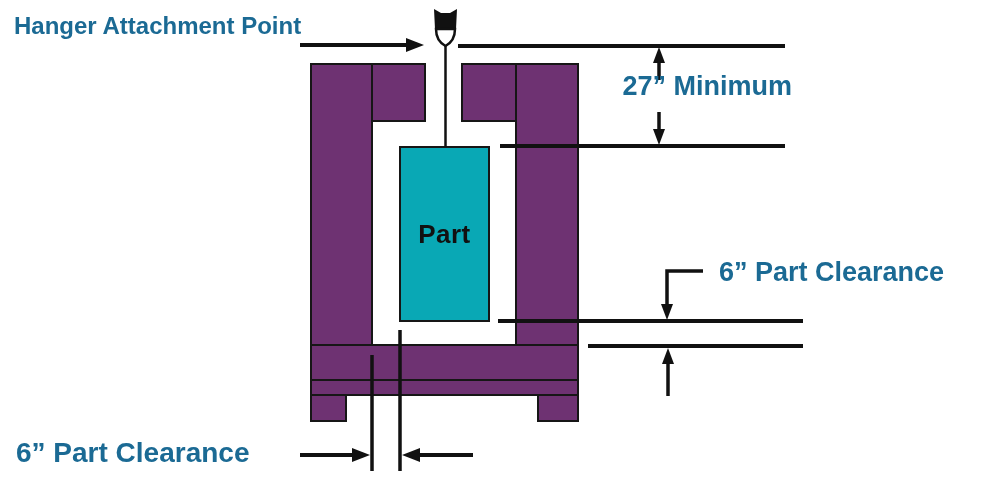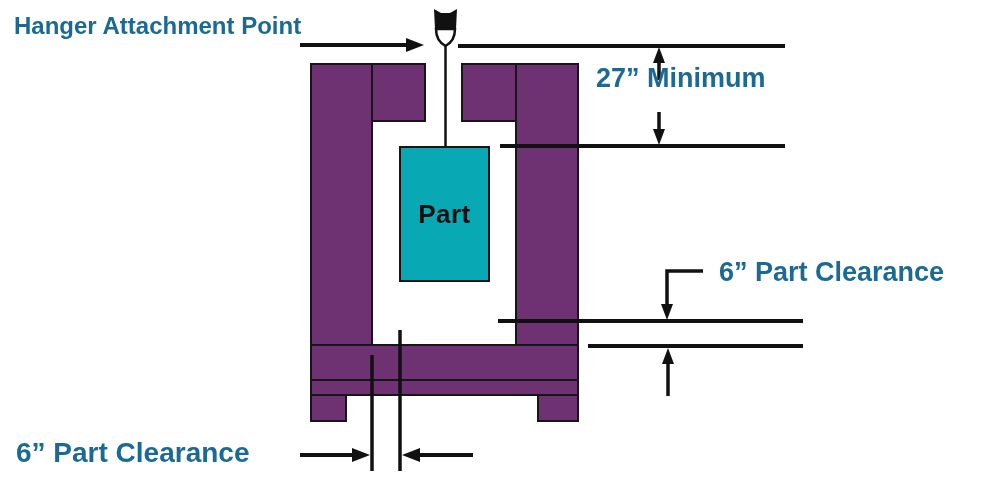--- a/index.html
+++ b/index.html
@@ -28,21 +28,21 @@
   .arm-right  { left: 461px; top: 63px;  width: 56px;  height: 59px;  }
   .col-right  { left: 515px; top: 63px;  width: 64px;  height: 283px; }
   .base-1     { left: 310px; top: 344px; width: 269px; height: 37px;  }
   .base-2     { left: 310px; top: 379px; width: 269px; height: 17px;  }
   .foot-left  { left: 310px; top: 394px; width: 37px;  height: 28px;  }
   .foot-right { left: 537px; top: 394px; width: 42px;  height: 28px;  }
 
   
   .part {
     position: absolute;
-    left: 399px; top: 146px; width: 91px; height: 136px;
+    left: 399px; top: 146px; width: 91px; height: 176px;
     background: var(--part-teal, #09A8B5);
     border: 2px solid #161616;
     box-sizing: border-box;
     display: flex;
     align-items: center;
     justify-content: center;
   }
   .part-label {
     font-weight: bold;
     font-size: 26px;
@@ -58,21 +58,21 @@
   }
 
   
   .lbl {
     position: absolute;
     color: var(--label-blue, #1B6A94);
     font-weight: bold;
     white-space: nowrap;
   }
   .lbl-title      { left: 14px;  top: 8px;   font-size: 24px; line-height: 36px; }
-  .lbl-27         { left: 596px; top: 62px;  width: 196px; text-align: left; font-size: 27px; line-height: 32px; }
+  .lbl-27         { left: 596px; top: 70px;  width: 196px; text-align: right; font-size: 27px; line-height: 32px; }
   .lbl-clr-right  { left: 719px; top: 256px; font-size: 27px; line-height: 32px; }
   .lbl-clr-bottom { left: 16px;  top: 436px; font-size: 28px; line-height: 34px; }
 </style>
 </head>
 <body>
 
 <div id="diagram" style="background: rgb(255, 255, 255);">
 
   <div class="fx col-left"></div>
   <div class="fx arm-left"></div>

